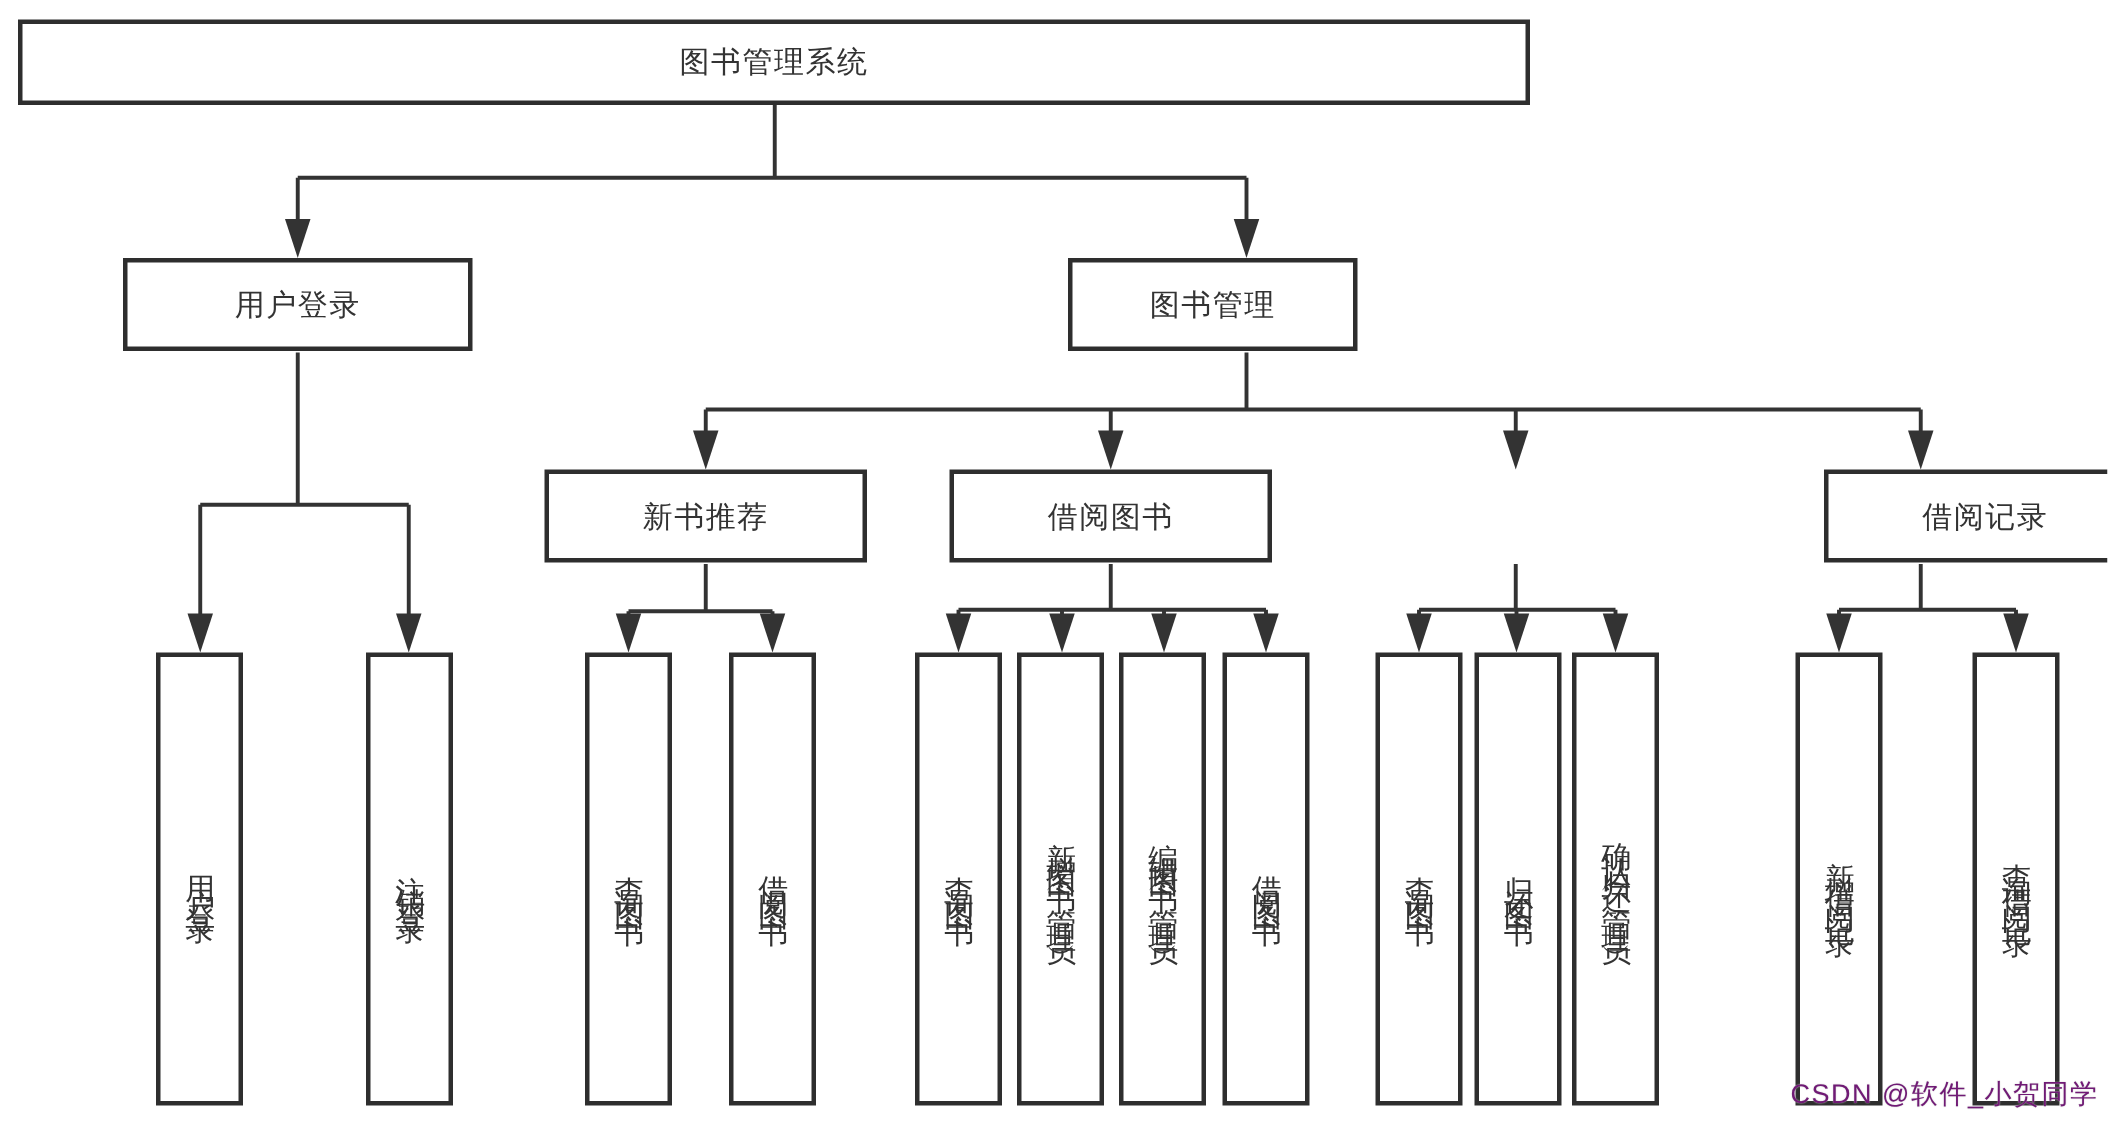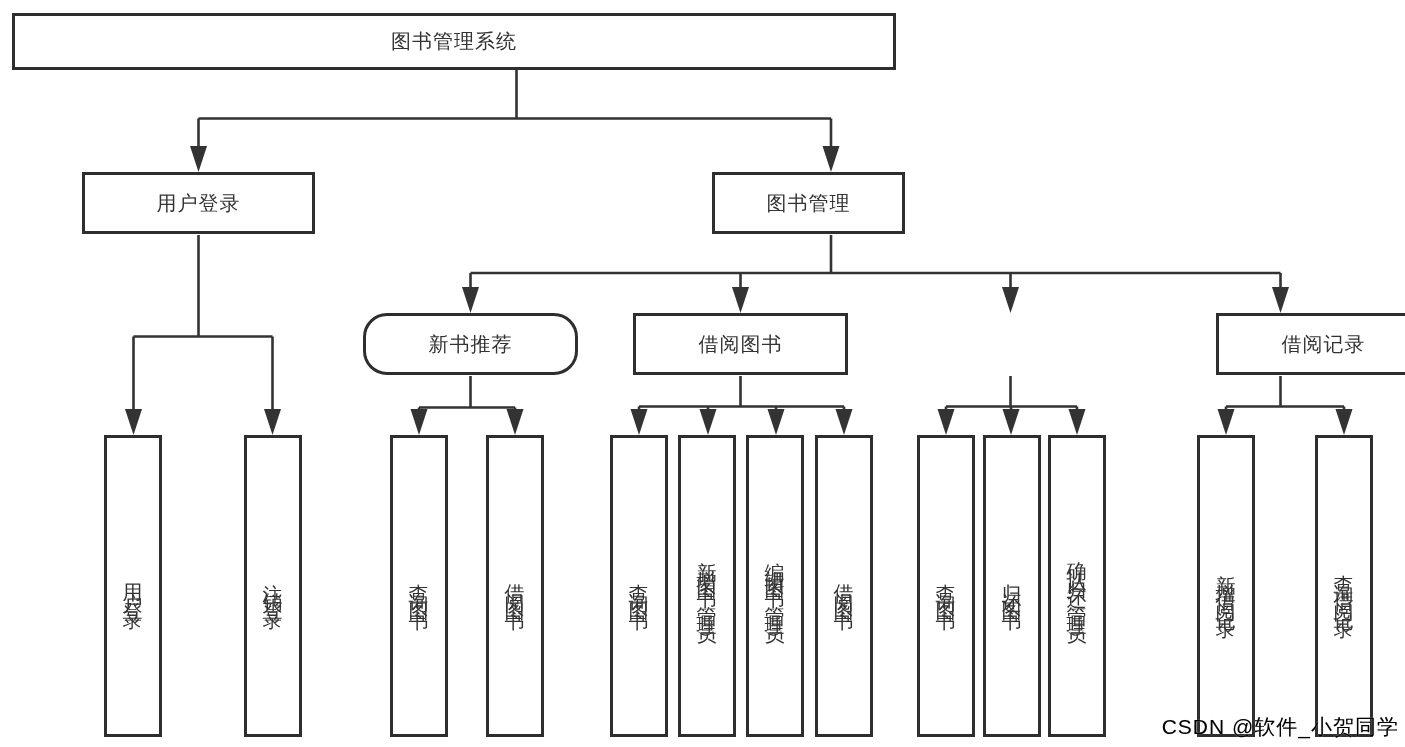--- a/index.html
+++ b/index.html
@@ -23,27 +23,27 @@
     font-size:20px;
     letter-spacing:1px;
   }
   .leaf span{
     writing-mode:vertical-rl;
     text-orientation:mixed;
     letter-spacing:9px;
     line-height:1.1;
   }
   
-  .n-root{left:12px;top:13px;width:884px;height:57px;}
+  .n-root{left:12px;top:13px;width:1008px;height:57px;}
   
   .n-l2a{left:82px;top:172px;width:233px;height:62px;}
   .n-l2b{left:712px;top:172px;width:193px;height:62px;}
   
   .n-l3{top:313px;width:215px;height:62px;}
-  .n-l3a{left:363px;border-radius:24px;}
+  .n-l3a{left:363px;}
   .n-l3b{left:633px;}
   .n-l3c{left:903px;}
   .n-l3d{left:1216px;}
   
   .leaf{top:435px;width:58px;height:302px;}
   .n-f01{left:104px;}
   .n-f02{left:244px;}
   .n-f03{left:390px;}
   .n-f04{left:486px;}
   .n-f05{left:610px;}
@@ -51,22 +51,22 @@
   .n-f07{left:746px;}
   .n-f08{left:815px;}
   .n-f09{left:917px;}
   .n-f10{left:983px;}
   .n-f11{left:1048px;}
   .n-f12{left:1197px;}
   .n-f13{left:1315px;}
   #watermark{
     position:absolute;
     right:6px;bottom:6px;
-    color:#000000;
-    font-size:21px;
+    color:#701a75;
+    font-size:18px;
     letter-spacing:1px;
     z-index:5;
     text-shadow:0 0 1px #c9c9c9;
   }
 </style>
 </head>
 <body>
 
 <div id="stage">
 

